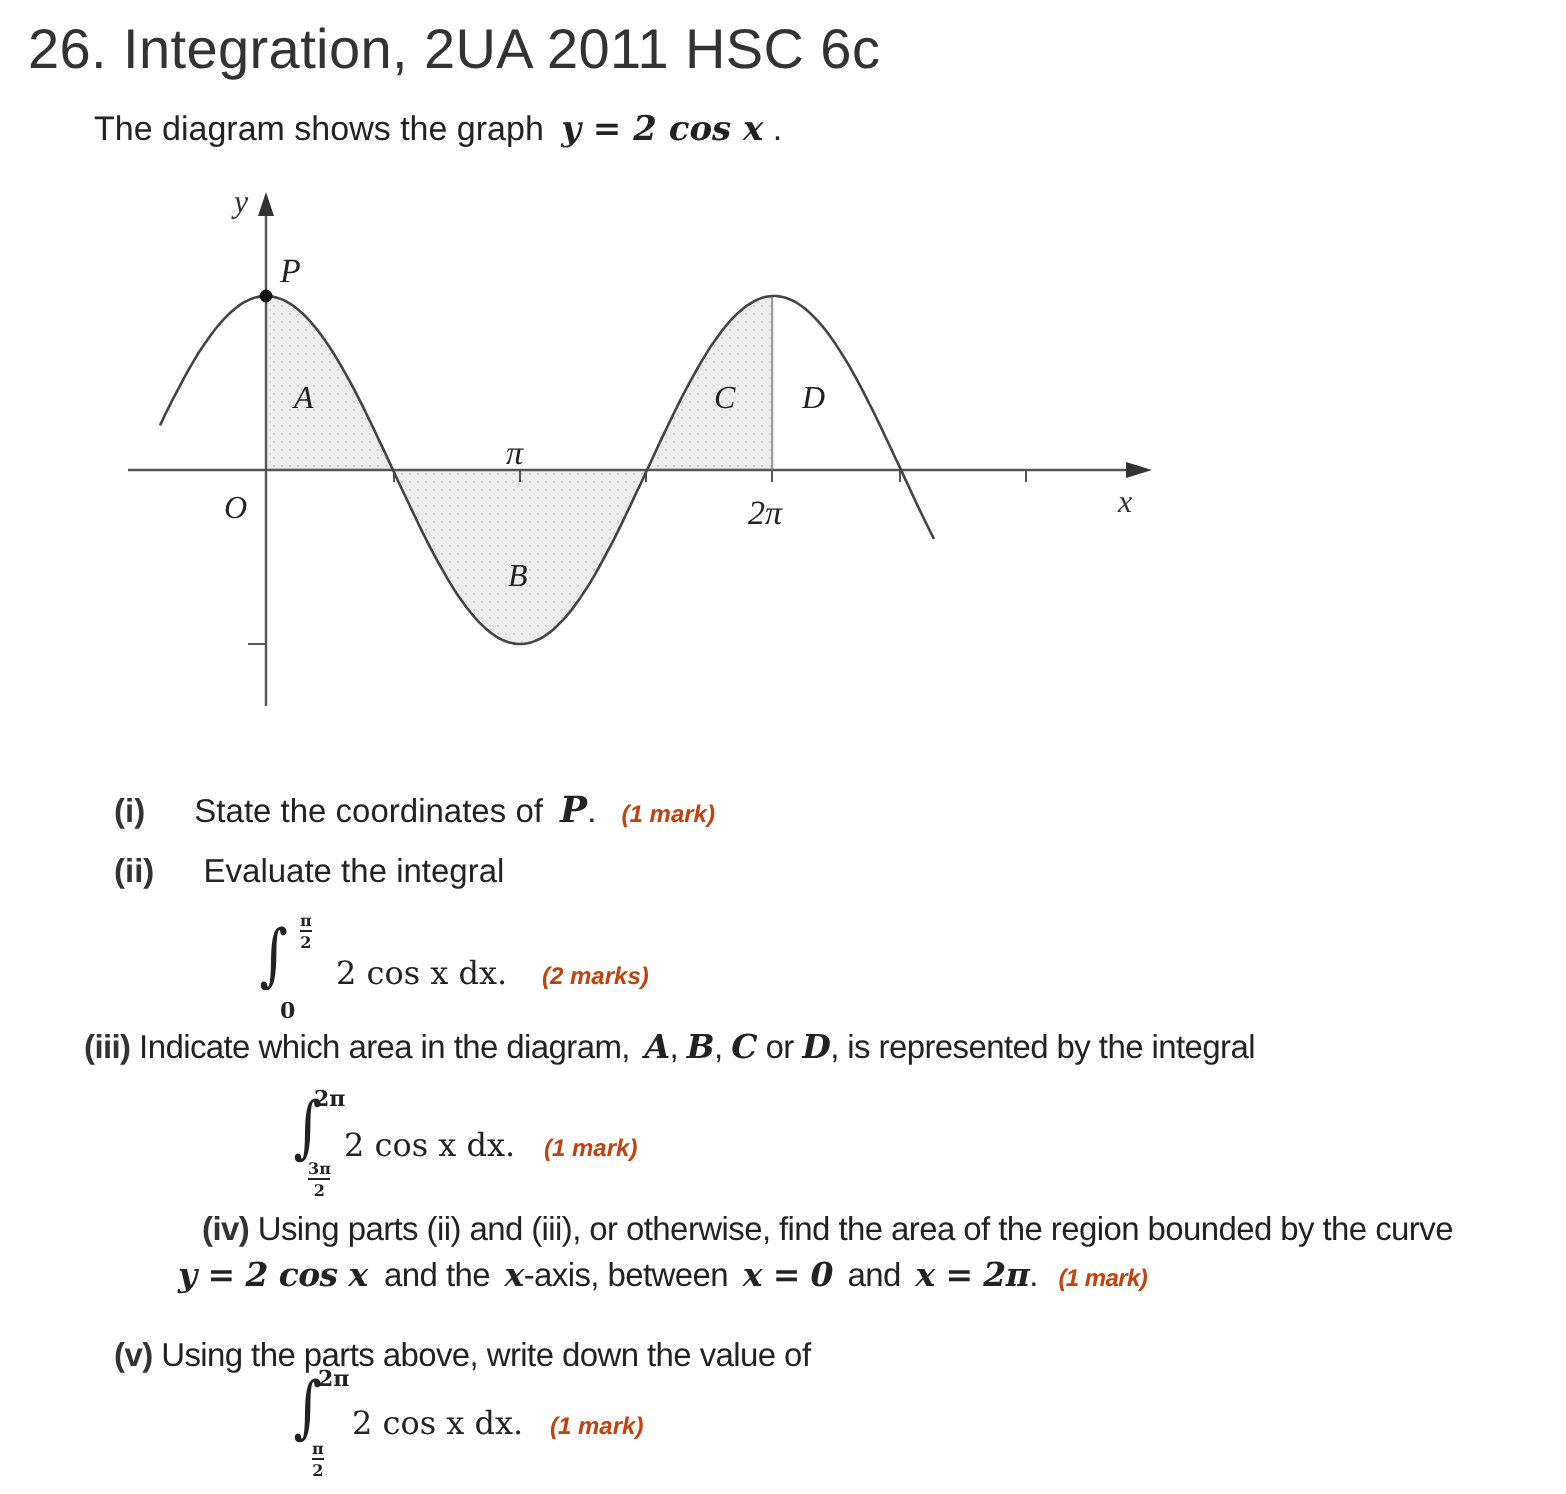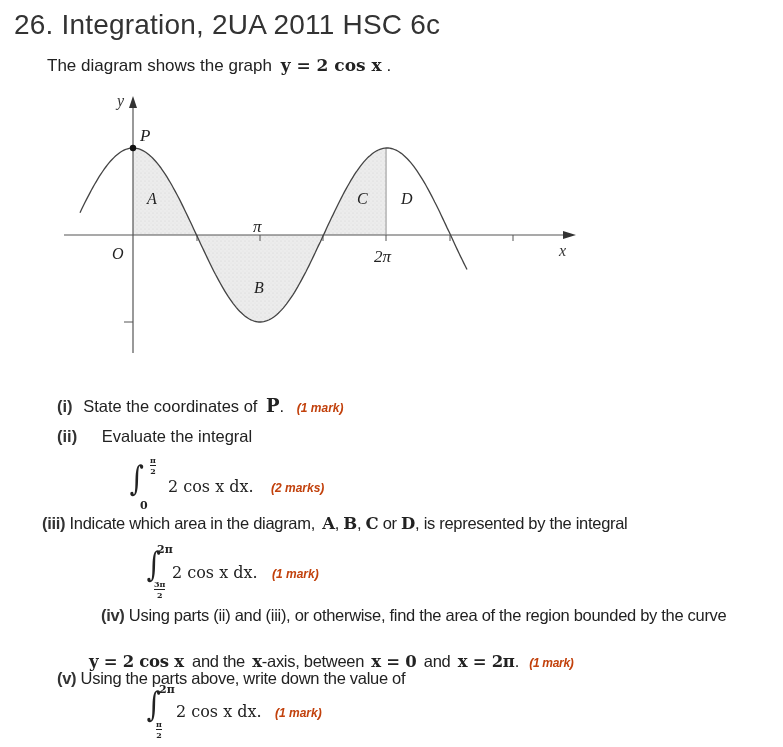--- a/index.html
+++ b/index.html
@@ -2,21 +2,21 @@
 <html><head>
 <meta charset="utf-8">
 <style>
   html, body { margin: 0; padding: 0; background: #ffffff; }
   body { width: 783px; height: 747px; position: relative; overflow: hidden;
          font-family: "Liberation Sans", sans-serif; color: #222; }
   .abs { position: absolute; white-space: nowrap; }
   .title { left: 14px; top: 9px; font-size: 28px; color: #333; letter-spacing: 0.2px; }
   .intro { left: 47px; top: 55px; font-size: 17px; color: #222; }
   .m { font-family: "DejaVu Serif", serif; font-weight: normal; }
-  .mi { font-family: "DejaVu Serif", serif; font-weight: bold; }
+  .mi { font-family: "DejaVu Serif", serif; font-weight: bold; font-style: italic; }
   .q { font-size: 16.5px; color: #222; }
   .qn { font-weight: bold; color: #333; }
   .mark { font-size: 12px; font-style: italic; font-weight: bold; color: #c2410c; }
   .intsign { font-family: "DejaVu Serif", serif; font-size: 34px; line-height: 1; transform: scaleX(0.8); }
   .lim { font-family: "DejaVu Serif", serif; font-weight: bold; font-size: 11px; }
   .frac { display: inline-flex; flex-direction: column; align-items: center; font-family: "DejaVu Serif", serif;
           font-weight: bold; font-size: 8px; line-height: 1; }
   .frac .bar { border-top: 1px solid #222; width: 100%; margin: 1px 0; }
   .integrand { font-size: 16px; }
   svg text { font-family: "Liberation Serif", serif; font-style: italic; }
@@ -73,21 +73,21 @@
   <text x="253" y="232" font-size="17" fill="#222">π</text>
   <text x="374" y="262" font-size="17" fill="#222">2π</text>
   <text x="147" y="204" font-size="16" fill="#222">A</text>
   <text x="254" y="293" font-size="16" fill="#222">B</text>
   <text x="357" y="204" font-size="16" fill="#222">C</text>
   <text x="401" y="204" font-size="16" fill="#222">D</text>
 </svg>
 
 <div class="abs q" style="left:57px;top:395px;">
   <span class="qn">(i)</span>
-  <span style="margin-left:6px;">State the coordinates of</span>
+  <span style="margin-left:20px;">State the coordinates of</span>
   <span class="mi" style="font-size:18px;margin-left:4px;">P</span><span>.</span>
   <span class="mark" style="margin-left:8px;">(1 mark)</span>
 </div>
 
 <div class="abs q" style="left:57px;top:427px;">
   <span class="qn">(ii)</span>
   <span style="margin-left:20px;">Evaluate the integral</span>
 </div>
 <div class="abs" style="left:128px;top:455px;height:60px;">
   <span class="abs intsign" style="left:0;top:6px;">∫</span>
@@ -119,21 +119,21 @@
     <span>2</span>
   </span>
   <span class="abs m integrand" style="left:27px;top:20px;">2 cos x dx.</span>
   <span class="abs mark" style="left:127px;top:24px;">(1 mark)</span>
 </div>
 
 <div class="abs q" style="left:57px;top:606px;letter-spacing:-0.3px;margin-left:44px;">
   <span class="qn">(iv)</span>
   <span>Using parts (ii) and (iii), or otherwise, find the area of the region bounded by the curve</span>
 </div>
-<div class="abs q" style="left:89px;top:652px;letter-spacing:-0.3px;text-align:center;">
+<div class="abs q" style="left:89px;top:628px;letter-spacing:-0.3px;text-align:center;">
   <span class="mi">y = 2 cos x</span>
   <span style="margin-left:4px;">and the</span>
   <span class="mi" style="margin-left:3px;">x</span><span>-axis, between</span>
   <span class="mi" style="margin-left:3px;">x = 0</span>
   <span style="margin-left:3px;">and</span>
   <span class="mi" style="margin-left:3px;">x = 2π</span><span>.</span>
   <span class="mark" style="margin-left:6px;">(1 mark)</span>
 </div>
 
 <div class="abs q" style="left:57px;top:669px;letter-spacing:-0.3px;">

